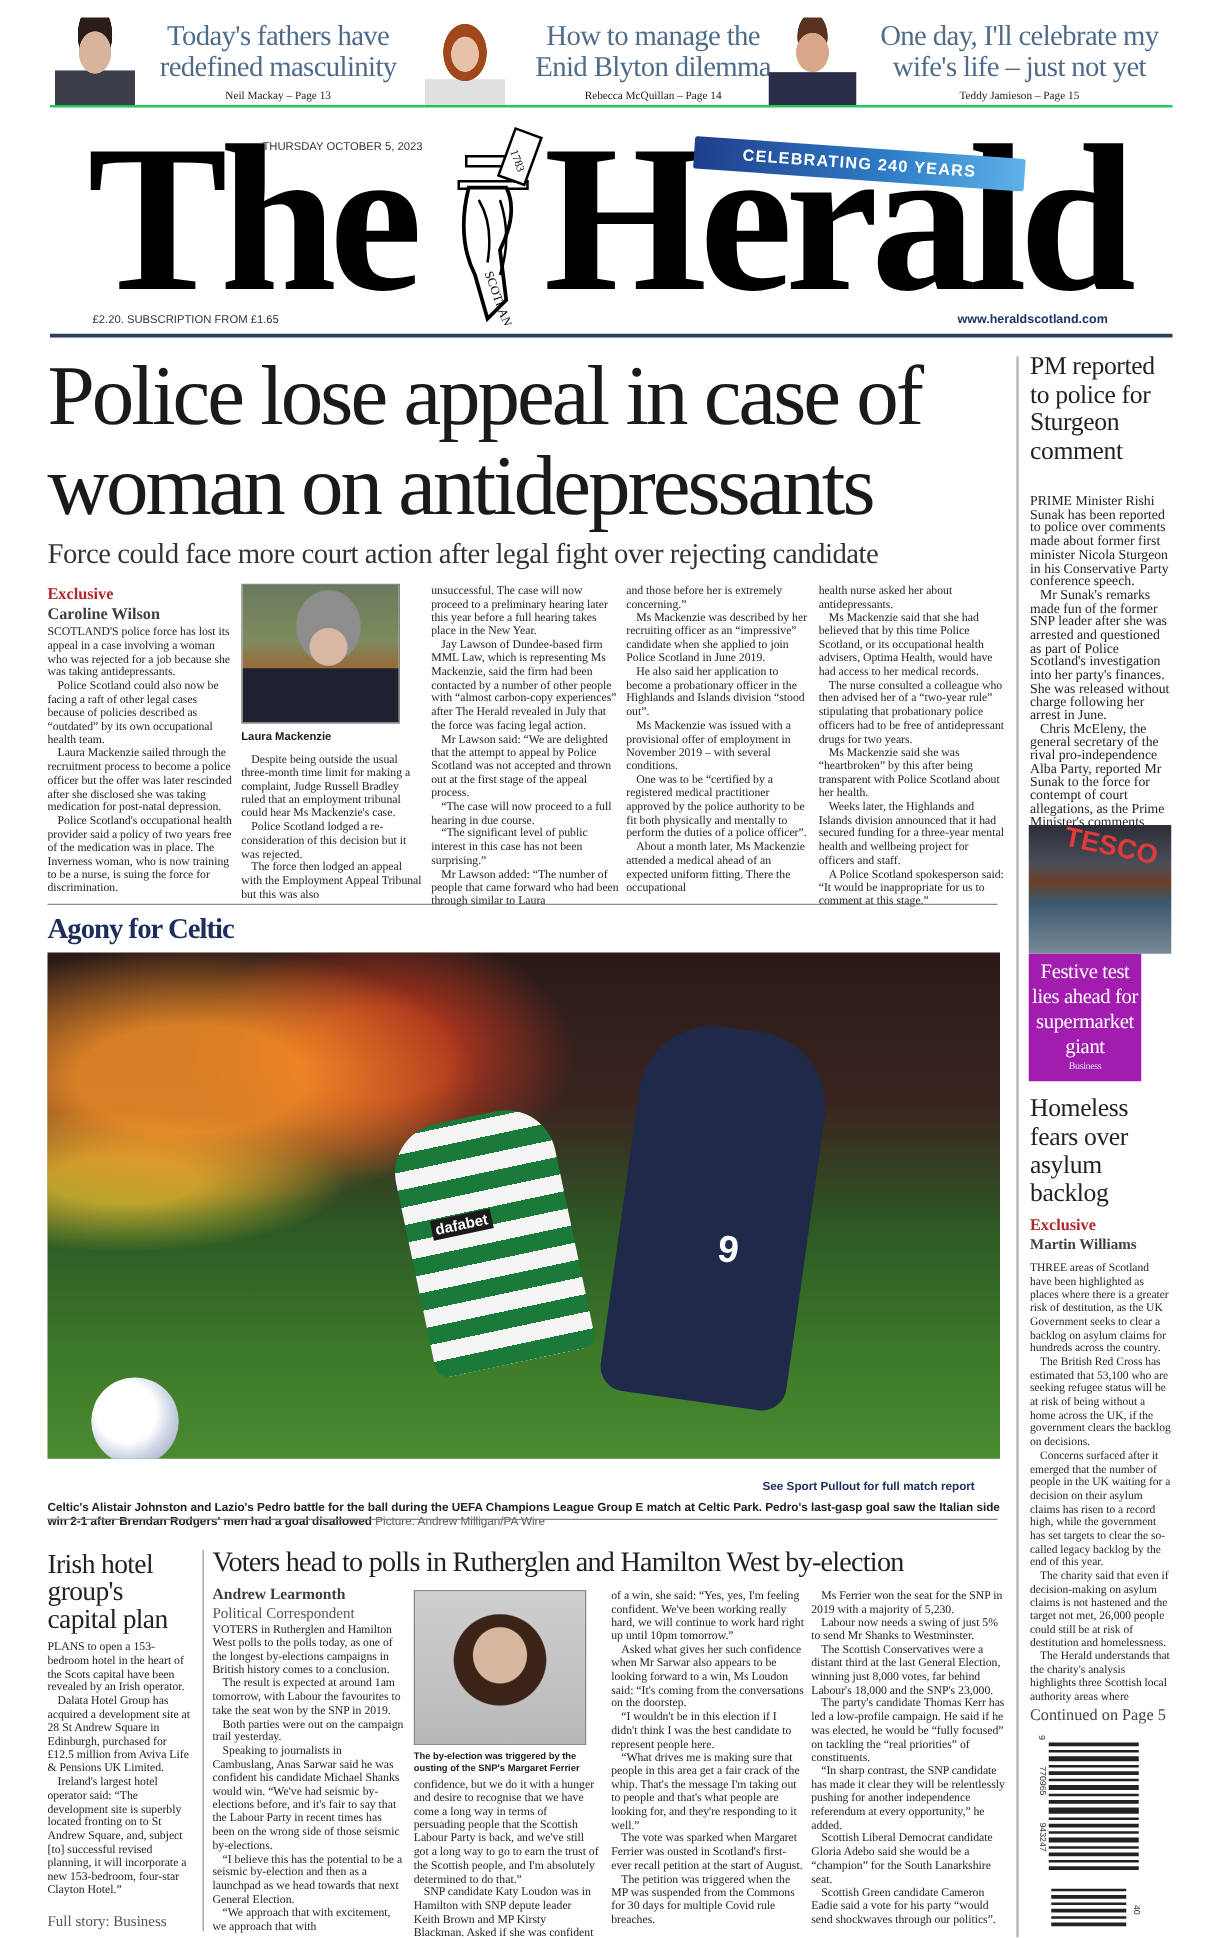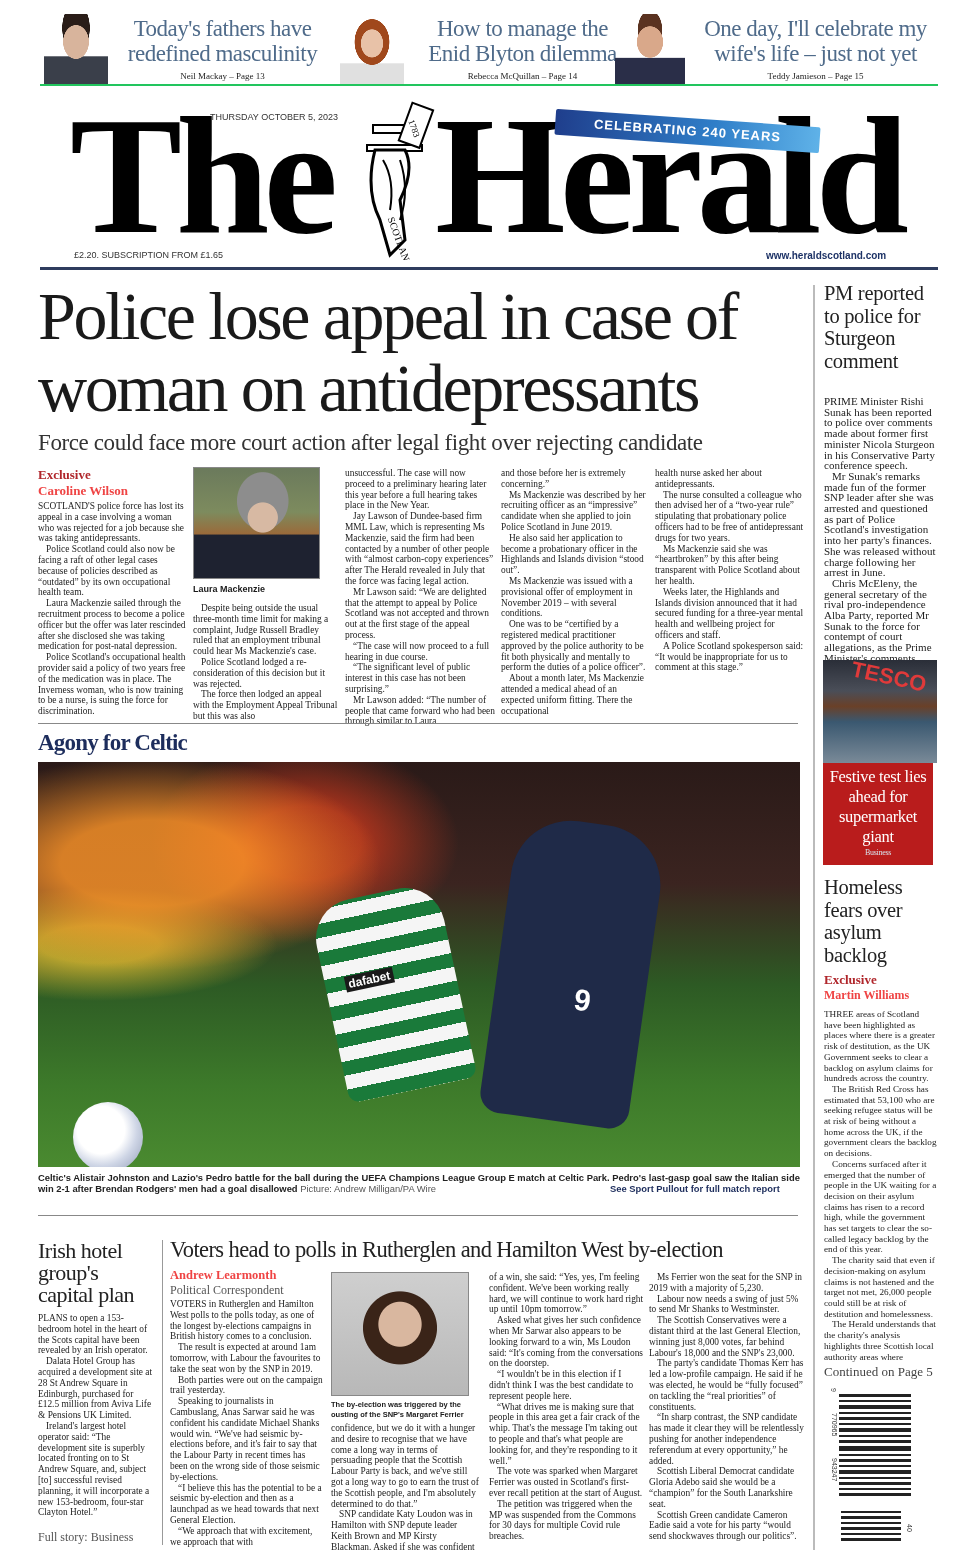--- a/index.html
+++ b/index.html
@@ -21,53 +21,53 @@
   .price { left: 74px; top: 250px; font-family: "Liberation Sans", sans-serif; font-size: 9px; color: #333; }
   .url { left: 766px; top: 250px; font-family: "Liberation Sans", sans-serif; font-size: 10px; font-weight: bold; color: #1d3266; }
   .banner { left: 555px; top: 118px; width: 265px; height: 26px; background: linear-gradient(90deg,#1f3e8c,#2f7ec8 60%,#5fb2e8); border-radius: 2px; transform: rotate(4deg); color: #fff; font-family: "Liberation Sans", sans-serif; font-weight: bold; font-size: 13px; line-height: 26px; text-align: center; letter-spacing: 1px; }
   .crest { left: 345px; top: 100px; width: 95px; height: 160px; }
   .rule-top { left: 40px; top: 267px; width: 898px; height: 3px; background: #2e3c5e; }
 
   
   .lead-head { left: 38px; top: 280px; width: 770px; font-family: "Liberation Serif", serif; font-size: 68px; line-height: 72px; letter-spacing: -2.4px; color: #1a1a1a; }
   .lead-sub { left: 38px; top: 430px; width: 770px; font-size: 23px; letter-spacing: -0.4px; color: #333; }
   .kicker { font-family: "Liberation Serif", serif; font-weight: bold; color: #b0262b; font-size: 13px; }
-  .byline { font-family: "Liberation Serif", serif; font-weight: bold; font-size: 13px; color: #ef4444; }
+  .byline { font-family: "Liberation Serif", serif; font-weight: bold; font-size: 13px; color: #404040; }
   .body-text { font-family: "Liberation Serif", serif; font-size: 9.4px; line-height: 10.8px; color: #222; }
   .body-text p { text-indent: 8px; }
   .body-text p.first { text-indent: 0; }
   .col { position: absolute; }
 
   .photo-laura { left: 193px; top: 467px; width: 127px; height: 112px; background: radial-gradient(circle at 55% 45%, #d7b9a3 0 16%, transparent 17%), radial-gradient(ellipse at 55% 30%, #8d8d8d 0 26%, transparent 27%), linear-gradient(180deg,#6b7a5c 0%,#7d8b5e 40%,#9a6a3a 60%,#1e2230 61%,#1e2230 100%); border: 1px solid #888; }
   .cap-laura { left: 193px; top: 584px; font-family: "Liberation Sans", sans-serif; font-weight: bold; font-size: 9px; }
 
   .rule-mid { left: 38px; top: 723px; width: 760px; height: 1px; background: #888; }
   .celtic-head { left: 38px; top: 730px; font-family: "Liberation Serif", serif; font-weight: bold; font-size: 23px; color: #1d2d5c; letter-spacing: -0.8px; }
   .match-photo { left: 38px; top: 762px; width: 762px; height: 405px; overflow: hidden;
     background:
       radial-gradient(ellipse at 15% 25%, rgba(255,150,40,0.8) 0 10%, transparent 25%),
       radial-gradient(ellipse at 35% 20%, rgba(220,60,30,0.7) 0 8%, transparent 22%),
       radial-gradient(ellipse at 8% 45%, rgba(240,200,50,0.7) 0 6%, transparent 18%),
       linear-gradient(180deg, #2a1a18 0%, #3b2420 30%, #2d5a24 55%, #3d7a2a 80%, #4a8a30 100%); }
   .player-celtic { position: absolute; left: 290px; top: 130px; width: 130px; height: 200px; background: repeating-linear-gradient(0deg,#1a7a3a 0 14px,#f5f5f5 14px 28px); border-radius: 40px 40px 10px 10px; transform: rotate(-12deg); }
   .player-lazio { position: absolute; left: 460px; top: 60px; width: 150px; height: 300px; background: #1f2a48; border-radius: 60px 60px 20px 20px; transform: rotate(8deg); }
   .ball { position: absolute; left: 35px; top: 340px; width: 70px; height: 70px; border-radius: 50%; background: radial-gradient(circle at 40% 40%, #fff 0 40%, #cfd6e6 60%, #8a95b0 100%); }
-  .match-caption { left: 38px; top: 1172px; width: 762px; font-family: "Liberation Sans", sans-serif; font-weight: bold; font-size: 9.4px; line-height: 11px; color: #222; }
+  .match-caption { left: 38px; top: 1200px; width: 762px; font-family: "Liberation Sans", sans-serif; font-weight: bold; font-size: 9.4px; line-height: 11px; color: #222; }
   .match-caption .credit { font-weight: normal; color: #555; }
   .see-sport { left: 610px; top: 1183px; font-family: "Liberation Sans", sans-serif; font-weight: bold; font-size: 9.4px; color: #1d2d5c; }
   .rule-low { left: 38px; top: 1215px; width: 760px; height: 1px; background: #888; }
 
   
   .vrule { left: 813px; top: 285px; width: 2px; height: 1265px; background: #bbb; }
   .right-col { left: 824px; width: 114px; }
   .side-head { font-family: "Liberation Serif", serif; font-size: 20.5px; line-height: 22.5px; color: #222; letter-spacing: -0.3px; }
   .tesco-box { left: 823px; top: 660px; width: 114px; height: 205px; }
   .tesco-photo { width: 114px; height: 103px; background: linear-gradient(180deg,#2a2e38 0%,#4a4e58 30%,#6a4028 45%,#3a5870 60%,#7a8a98 100%); position: relative; overflow: hidden; }
   .tesco-sign { position: absolute; left: 28px; top: 4px; color: #e03a3a; font-family: "Liberation Sans", sans-serif; font-weight: bold; font-size: 22px; transform: rotate(12deg); }
-  .tesco-text { width: 110px; height: 102px; background: #b91c1c; color: #fff; text-align: center; font-size: 16.5px; line-height: 20px; padding-top: 4px; letter-spacing: -0.3px; }
+  .tesco-text { width: 90px; height: 102px; background: #a21caf; color: #fff; text-align: center; font-size: 16.5px; line-height: 20px; padding-top: 4px; letter-spacing: -0.3px; }
   .tesco-text .sec { font-size: 8px; color: #d8e0ea; display: block; line-height: 12px; }
   .continued { left: 824px; top: 1364px; font-size: 13px; color: #444; }
   .barcode { left: 829px; top: 1386px; width: 92px; height: 164px; }
 
   
   .irish-head { left: 38px; top: 1240px; width: 120px; font-size: 22px; line-height: 22px; letter-spacing: -0.5px; color: #222; }
   .vrule2 { left: 162px; top: 1240px; width: 1px; height: 305px; background: #999; }
   .fullstory { left: 38px; top: 1530px; font-size: 12px; color: #555; }
   .voters-head { left: 170px; top: 1237px; width: 640px; font-size: 22.5px; letter-spacing: -0.6px; color: #222; }
   .photo-ferrier { left: 331px; top: 1272px; width: 138px; height: 124px; border: 1px solid #888; background: radial-gradient(ellipse at 50% 42%, #d9b79f 0 22%, transparent 23%), radial-gradient(ellipse at 50% 45%, #3a2418 0 38%, transparent 39%), linear-gradient(180deg,#cfcfcf,#b8b8b8); }
@@ -157,20 +157,21 @@
 <div class="col body-text" style="left:501px;top:468px;width:150px;">
   <p class="first">and those before her is extremely concerning.”</p>
   <p>Ms Mackenzie was described by her recruiting officer as an “impressive” candidate when she applied to join Police Scotland in June 2019.</p>
   <p>He also said her application to become a probationary officer in the Highlands and Islands division “stood out”.</p>
   <p>Ms Mackenzie was issued with a provisional offer of employment in November 2019 – with several conditions.</p>
   <p>One was to be “certified by a registered medical practitioner approved by the police authority to be fit both physically and mentally to perform the duties of a police officer”.</p>
   <p>About a month later, Ms Mackenzie attended a medical ahead of an expected uniform fitting. There the occupational</p>
 </div>
 <div class="col body-text" style="left:655px;top:468px;width:150px;">
   <p class="first">health nurse asked her about antidepressants.</p>
+  <p>Ms Mackenzie said that she had believed that by this time Police Scotland, or its occupational health advisers, Optima Health, would have had access to her medical records.</p>
   <p>The nurse consulted a colleague who then advised her of a “two-year rule” stipulating that probationary police officers had to be free of antidepressant drugs for two years.</p>
   <p>Ms Mackenzie said she was “heartbroken” by this after being transparent with Police Scotland about her health.</p>
   <p>Weeks later, the Highlands and Islands division announced that it had secured funding for a three-year mental health and wellbeing project for officers and staff.</p>
   <p>A Police Scotland spokesperson said: “It would be inappropriate for us to comment at this stage.”</p>
 </div>
 
 <div class="abs rule-mid"></div>
 
 <div class="abs celtic-head">Agony for Celtic</div>
 <div class="abs match-photo">

